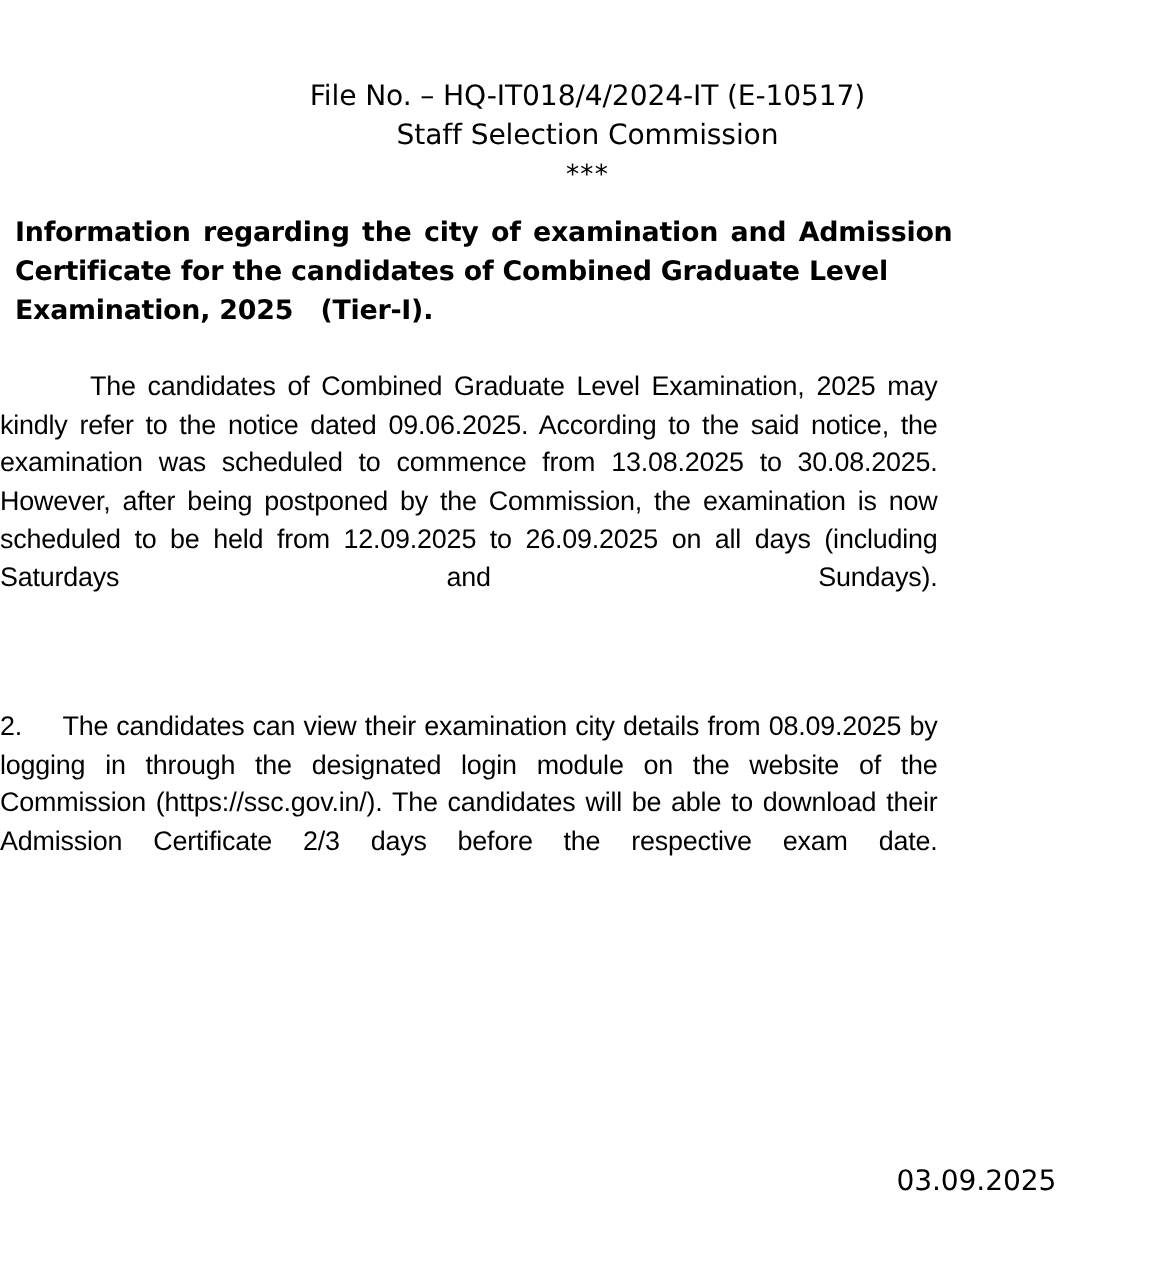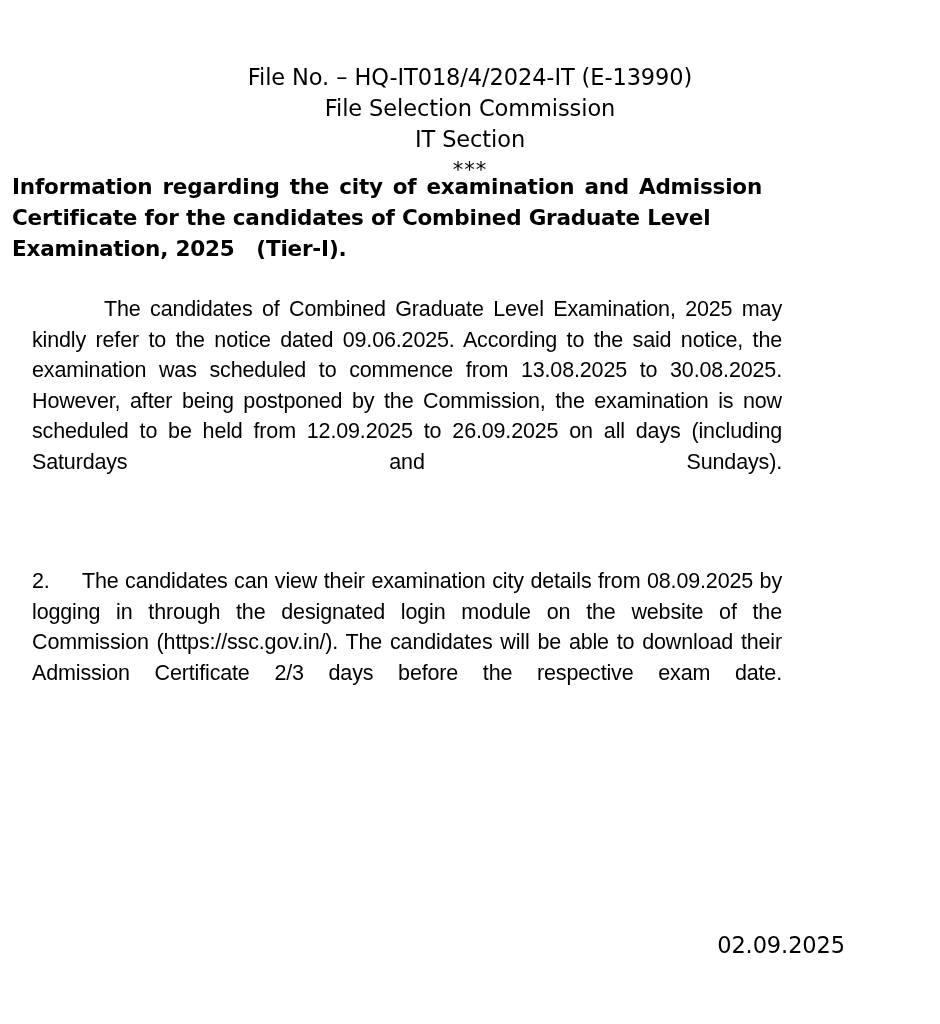--- a/index.html
+++ b/index.html
@@ -68,21 +68,20 @@
   .para {
     position: absolute;
     left: 0;
     width: 750px;
     font-family: "Liberation Sans", "DejaVu Sans", sans-serif;
     font-size: 21.5px;
     line-height: 30.6px;
     text-align: justify;
     text-justify: inter-word;
     letter-spacing: -0.15px;
-    margin-left: 32px;
   }
   .para.p1 { top: 294px; text-indent: 72px; }
   .para.p2 { top: 566px; }
 
   .para.p2 .num {
     white-space: pre;
   }
 
   
   .para::after, .heading::after {
@@ -104,27 +103,26 @@
   }
   .sign.role { top: 884px; }
   .sign.date { top: 930px; }
 </style>
 </head>
 <body>
 
 <div class="page">
 
   <div class="header">
-    <div class="hline">File No. – HQ-IT018/4/2024-IT (E-13990)</div>
-    <div class="hline">File Selection Commission</div>
-    <div class="hline">IT Section</div>
+    <div class="hline">File No. – HQ-IT018/4/2024-IT (E-10517)</div>
+    <div class="hline">Staff Selection Commission</div>
     <div class="stars">***</div>
   </div>
 
   <div class="heading"><span>Information regarding the city of examination and Admission</span> <span>Certificate for the candidates of Combined Graduate Level</span> <span class="last-line">Examination, 2025   (Tier-I).</span></div>
 
   <div class="para p1"><span>The candidates of Combined Graduate Level Examination, 2025 may kindly refer to the notice dated 09.06.2025. According to the said notice, the examination was scheduled to commence from 13.08.2025 to 30.08.2025. However, after being postponed by the Commission, the examination is now scheduled to be held from 12.09.2025 to 26.09.2025 on all days (including Saturdays and Sundays).</span></div>
 
   <div class="para p2"><span class="num">2.</span><span class="num">     </span><span>The candidates can view their examination city details from 08.09.2025 by logging in through the designated login module on the website of the Commission (https://ssc.gov.in/).  The candidates will be able to download their Admission Certificate 2/3 days before the respective exam date.</span></div>
 
-  <div class="sign date">02.09.2025</div>
+  <div class="sign date">03.09.2025</div>
 
 </div>
 
 </body></html>

